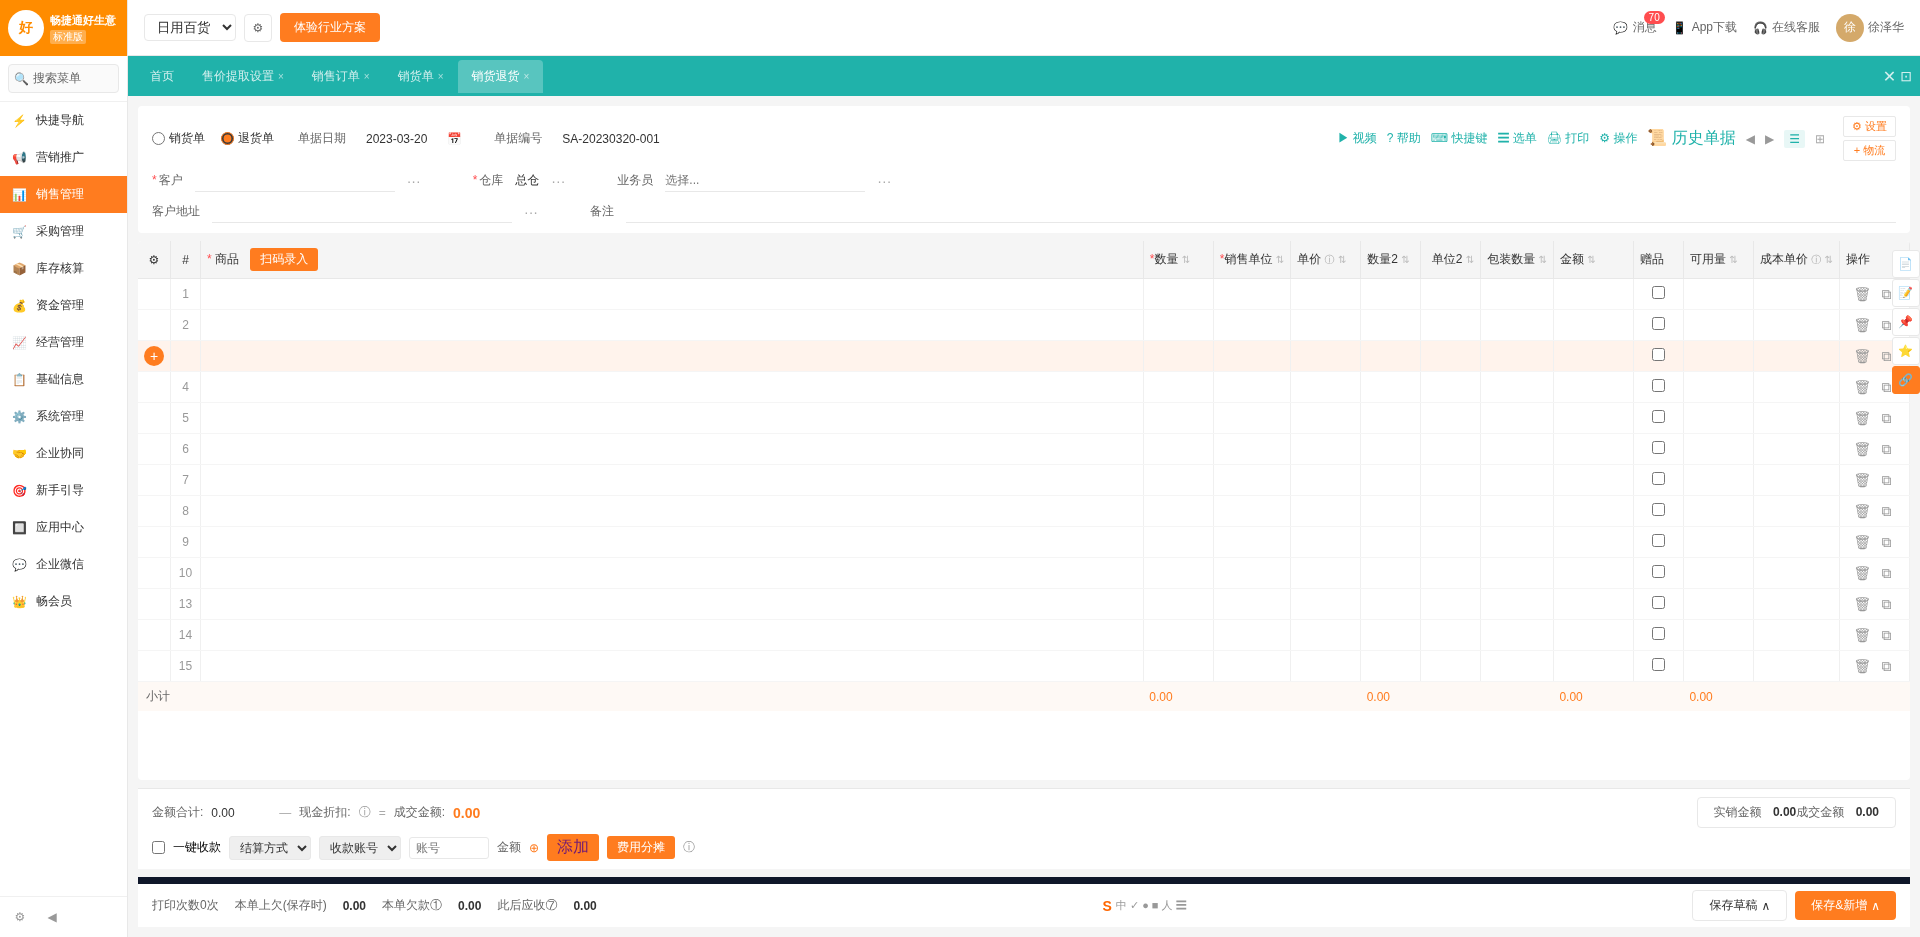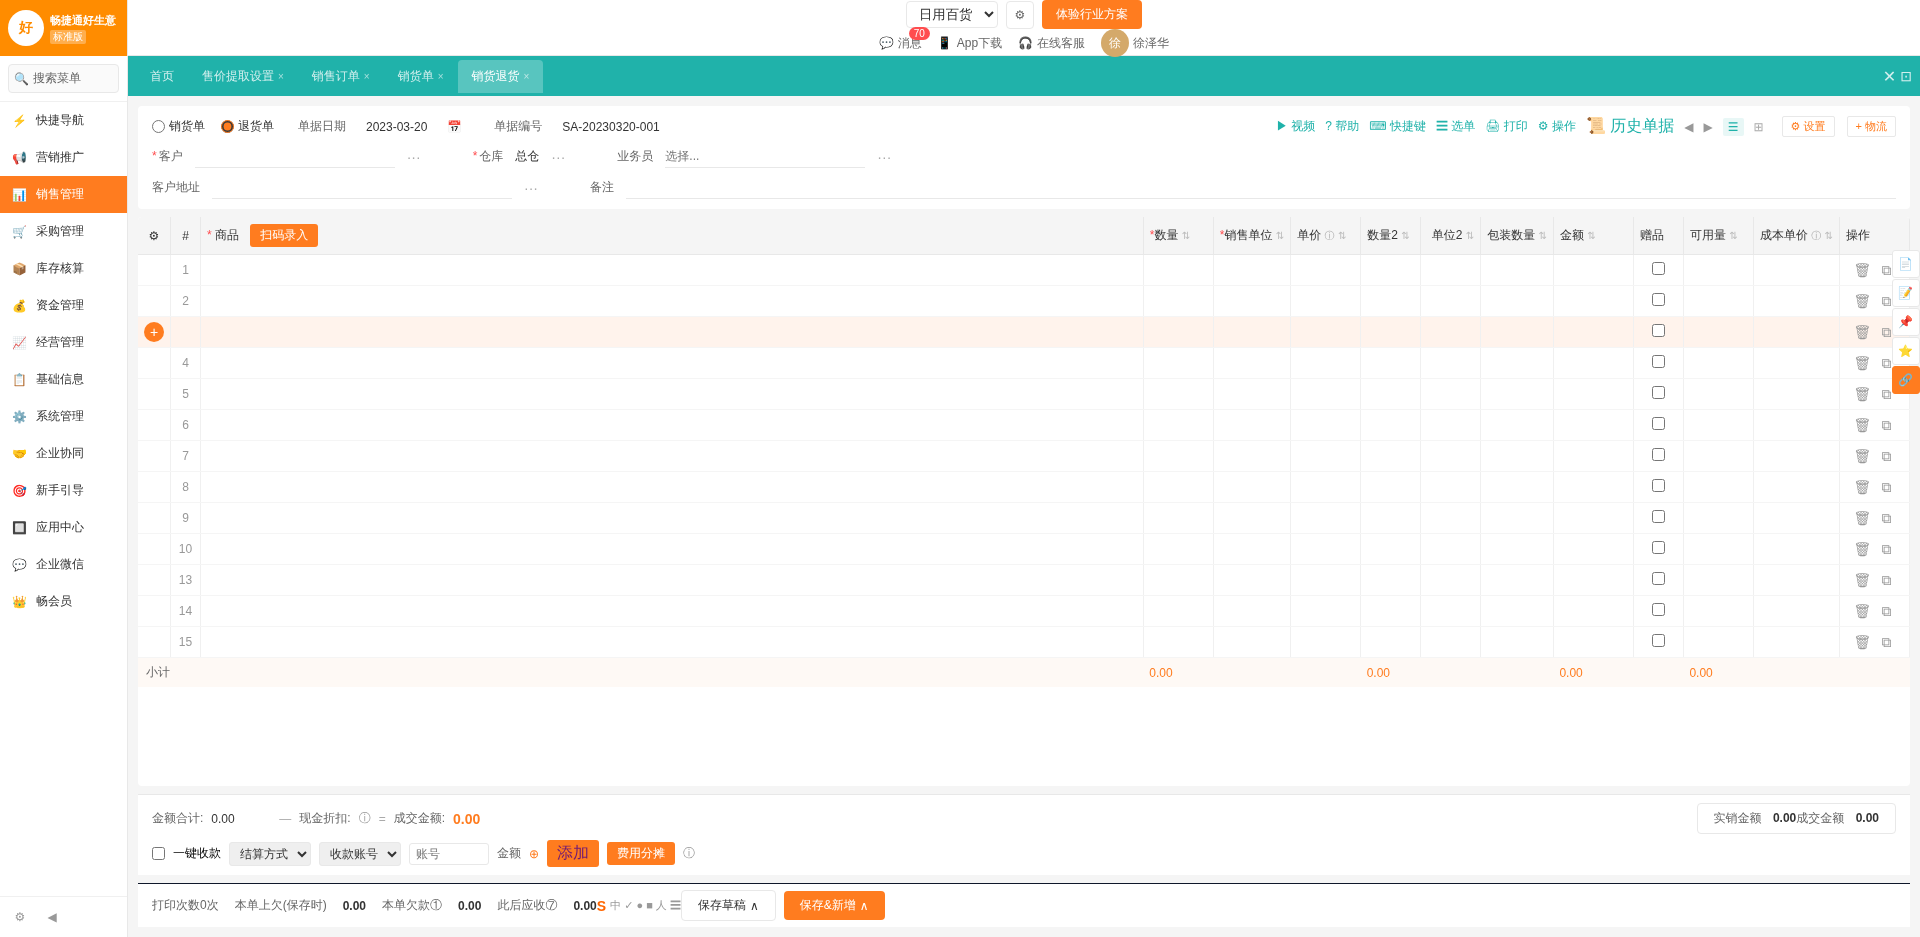--- a/index.html
+++ b/index.html
@@ -15,21 +15,21 @@
     .sidebar-item { padding: 10px 12px; display: flex; align-items: center; gap: 8px; cursor: pointer; color: #333; font-size: 12px; }
     .sidebar-item.active { background: #ff7c1f; color: #fff; }
     .sidebar-item .icon { width: 16px; height: 16px; display: flex; align-items: center; justify-content: center; flex-shrink: 0; }
     .sidebar-footer { padding: 8px; display: flex; align-items: center; gap: 8px; border-top: 1px solid #f0f0f0; }
     .sidebar-footer-btn { width: 24px; height: 24px; display: flex; align-items: center; justify-content: center; cursor: pointer; color: #999; }
 
     
     .main { flex: 1; display: flex; flex-direction: column; overflow: hidden; }
 
     
-    .topbar { height: 56px; background: #fff; display: flex; align-items: center; justify-content: space-between; padding: 0 16px; border-bottom: 1px solid #e8e8e8; flex-direction: column; }
+    .topbar { height: 56px; background: #fff; display: flex; align-items: center; justify-content: space-between; padding: 0 16px; border-bottom: 1px solid #e8e8e8; }
     .topbar-left { display: flex; align-items: center; gap: 8px; }
     .topbar-select { padding: 4px 8px; border: 1px solid #e8e8e8; border-radius: 4px; color: #333; background: #fff; }
     .topbar-settings { width: 28px; height: 28px; border: 1px solid #e8e8e8; border-radius: 4px; display: flex; align-items: center; justify-content: center; cursor: pointer; color: #666; }
     .topbar-experience { background: #ff7c1f; color: #fff; padding: 6px 14px; border-radius: 4px; border: none; cursor: pointer; font-size: 12px; }
     .topbar-right { display: flex; align-items: center; gap: 16px; }
     .topbar-icon-btn { display: flex; align-items: center; gap: 4px; color: #666; cursor: pointer; font-size: 12px; position: relative; }
     .badge { background: #ff4d4f; color: #fff; border-radius: 10px; padding: 1px 5px; font-size: 10px; position: absolute; top: -8px; right: -8px; }
     .user-avatar { width: 28px; height: 28px; border-radius: 50%; background: #d4a96a; display: flex; align-items: center; justify-content: center; color: #fff; font-size: 12px; }
 
     
@@ -79,21 +79,21 @@
     .equals { color: #aaa; }
     .transaction-amount { color: #ff7c1f; font-size: 14px; font-weight: bold; }
     .bottom-row2 { display: flex; align-items: center; gap: 8px; font-size: 12px; }
     .bottom-checkbox { accent-color: #ff7c1f; }
     .bottom-select { border: 1px solid #e8e8e8; border-radius: 3px; padding: 3px 6px; color: #333; font-size: 12px; }
     .add-btn { background: #ff7c1f; color: #701a75; border: none; padding: 3px 10px; border-radius: 3px; cursor: pointer; font-size: 16px; }
     .fee-btn { background: #ff7c1f; color: #fff; border: none; padding: 3px 10px; border-radius: 3px; cursor: pointer; font-size: 12px; }
     .info-icon { color: #999; cursor: pointer; }
 
     
-    .stats-footer { display: flex; align-items: center; justify-content: flex-start; background: #fff; border-top: 1px solid #0f172a; padding: 6px 14px; font-size: 12px; }
+    .stats-footer { display: flex; align-items: center; justify-content: space-between; background: #fff; border-top: 7px solid #0f172a; padding: 6px 14px; font-size: 12px; }
     .stats-left { display: flex; align-items: center; gap: 16px; color: #666; }
     .stats-mid { display: flex; align-items: center; gap: 4px; }
     .stats-value { color: #333; font-weight: bold; }
     .stats-right { display: flex; align-items: center; gap: 8px; }
     .save-draft-btn { background: #fff; border: 1px solid #e8e8e8; padding: 6px 16px; border-radius: 4px; cursor: pointer; color: #333; font-size: 12px; display: flex; align-items: center; gap: 4px; }
     .save-new-btn { background: #ff7c1f; border: none; padding: 6px 16px; border-radius: 4px; cursor: pointer; color: #fff; font-size: 12px; display: flex; align-items: center; gap: 4px; }
 
     .col-settings { width: 28px; }
     .col-num { width: 30px; }
     .col-product { min-width: 160px; }
@@ -279,21 +279,21 @@
           <span style="color:#20b2aa;cursor:pointer;font-size:12px;">? <span>帮助</span></span>
           <span style="color:#20b2aa;cursor:pointer;font-size:12px;">⌨ <span>快捷键</span></span>
           <span style="color:#20b2aa;cursor:pointer;font-size:12px;">☰ <span>选单</span></span>
           <span style="color:#20b2aa;cursor:pointer;font-size:12px;">🖨 <span>打印</span></span>
           <span style="color:#20b2aa;cursor:pointer;font-size:12px;">⚙ <span>操作</span></span>
           <span style="color:#20b2aa;cursor:pointer;font-size:16px;">📜 <span>历史单据</span></span>
           <span style="cursor:pointer;color:#999;">◀</span>
           <span style="cursor:pointer;color:#999;">▶</span>
           <span style="cursor:pointer;color:#20b2aa;background:#e8f7f6;padding:2px 5px;border-radius:2px;">☰</span>
           <span style="cursor:pointer;color:#aaa;">⊞</span>
-          <div style="display:flex;flex-direction:row;gap:12px;margin-left:8px;">
+          <div style="display:flex;flex-direction:column;gap:3px;margin-left:8px;">
             <button style="border:1px solid #e8e8e8;background:#fff;padding:2px 8px;font-size:11px;cursor:pointer;border-radius:2px;color:#ff7c1f;">⚙ <span>设置</span></button>
             <button style="border:1px solid #e8e8e8;background:#fff;padding:2px 8px;font-size:11px;cursor:pointer;border-radius:2px;color:#ff7c1f;">+ <span>物流</span></button>
           </div>
         </div>
       </div>
 
       <div class="form-row">
         <span class="form-label required">客户</span>
         <input class="form-input" style="max-width: 200px;" placeholder="">
         <span class="form-dots">···</span>

